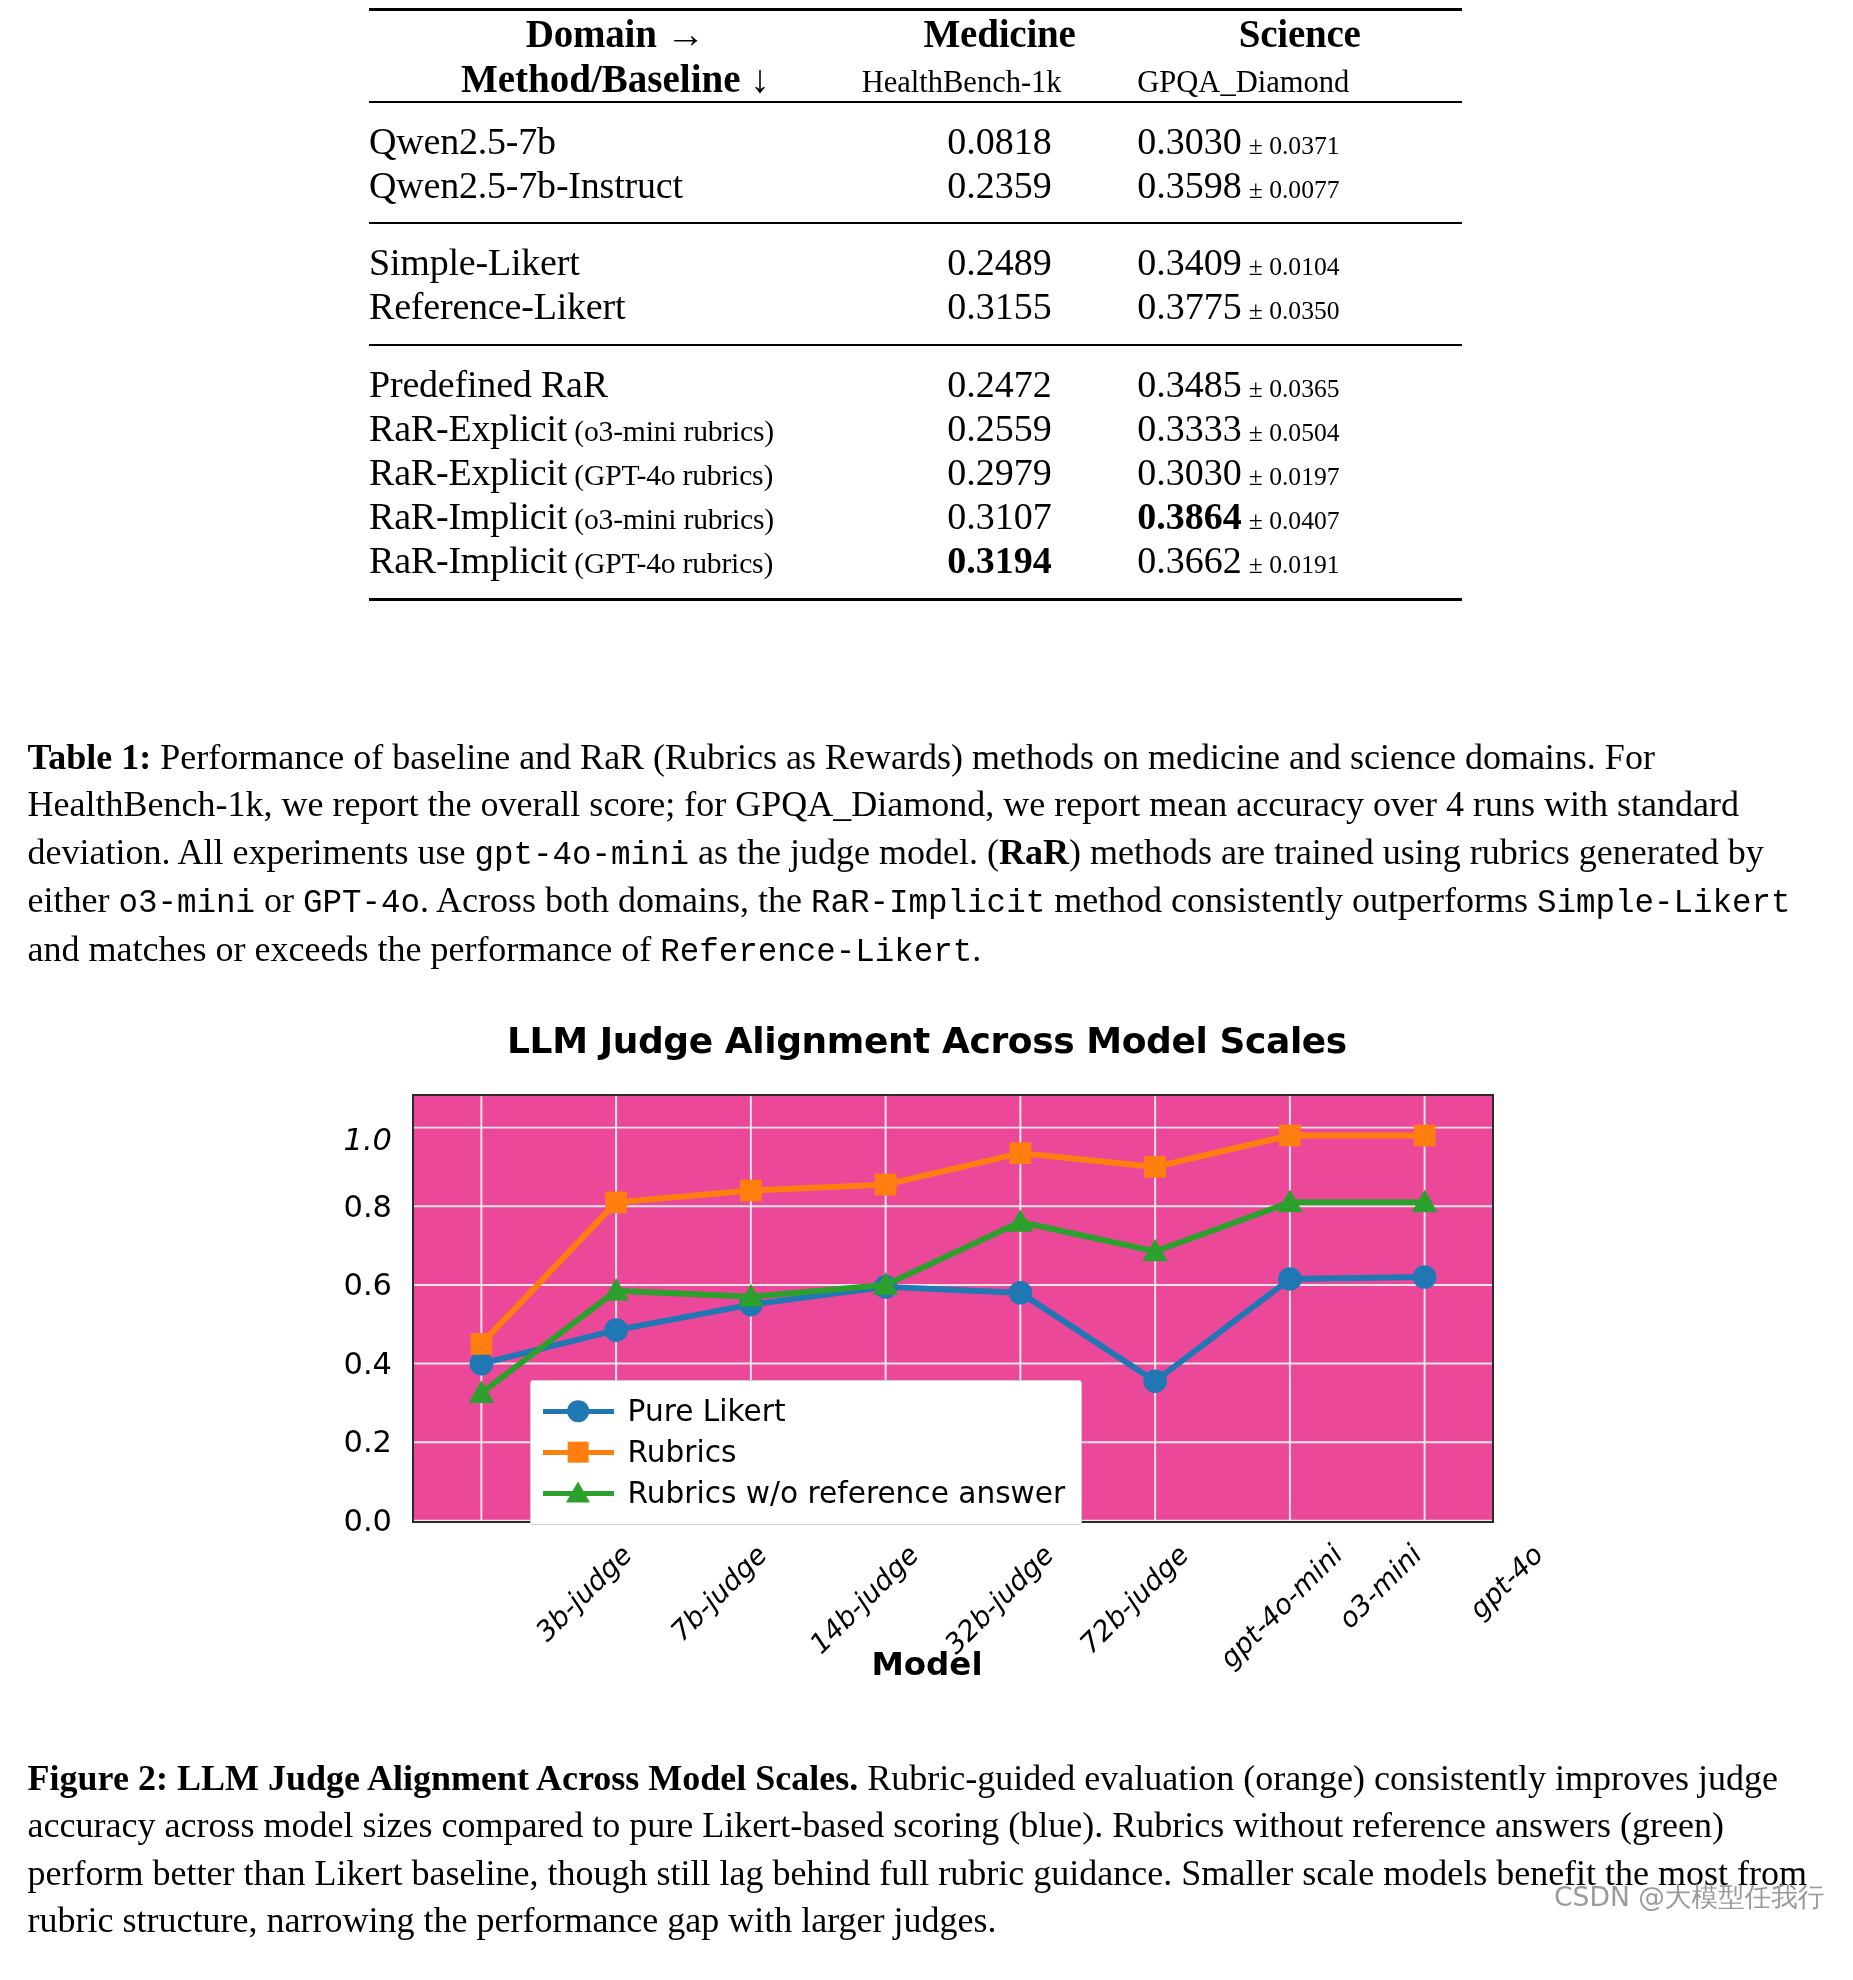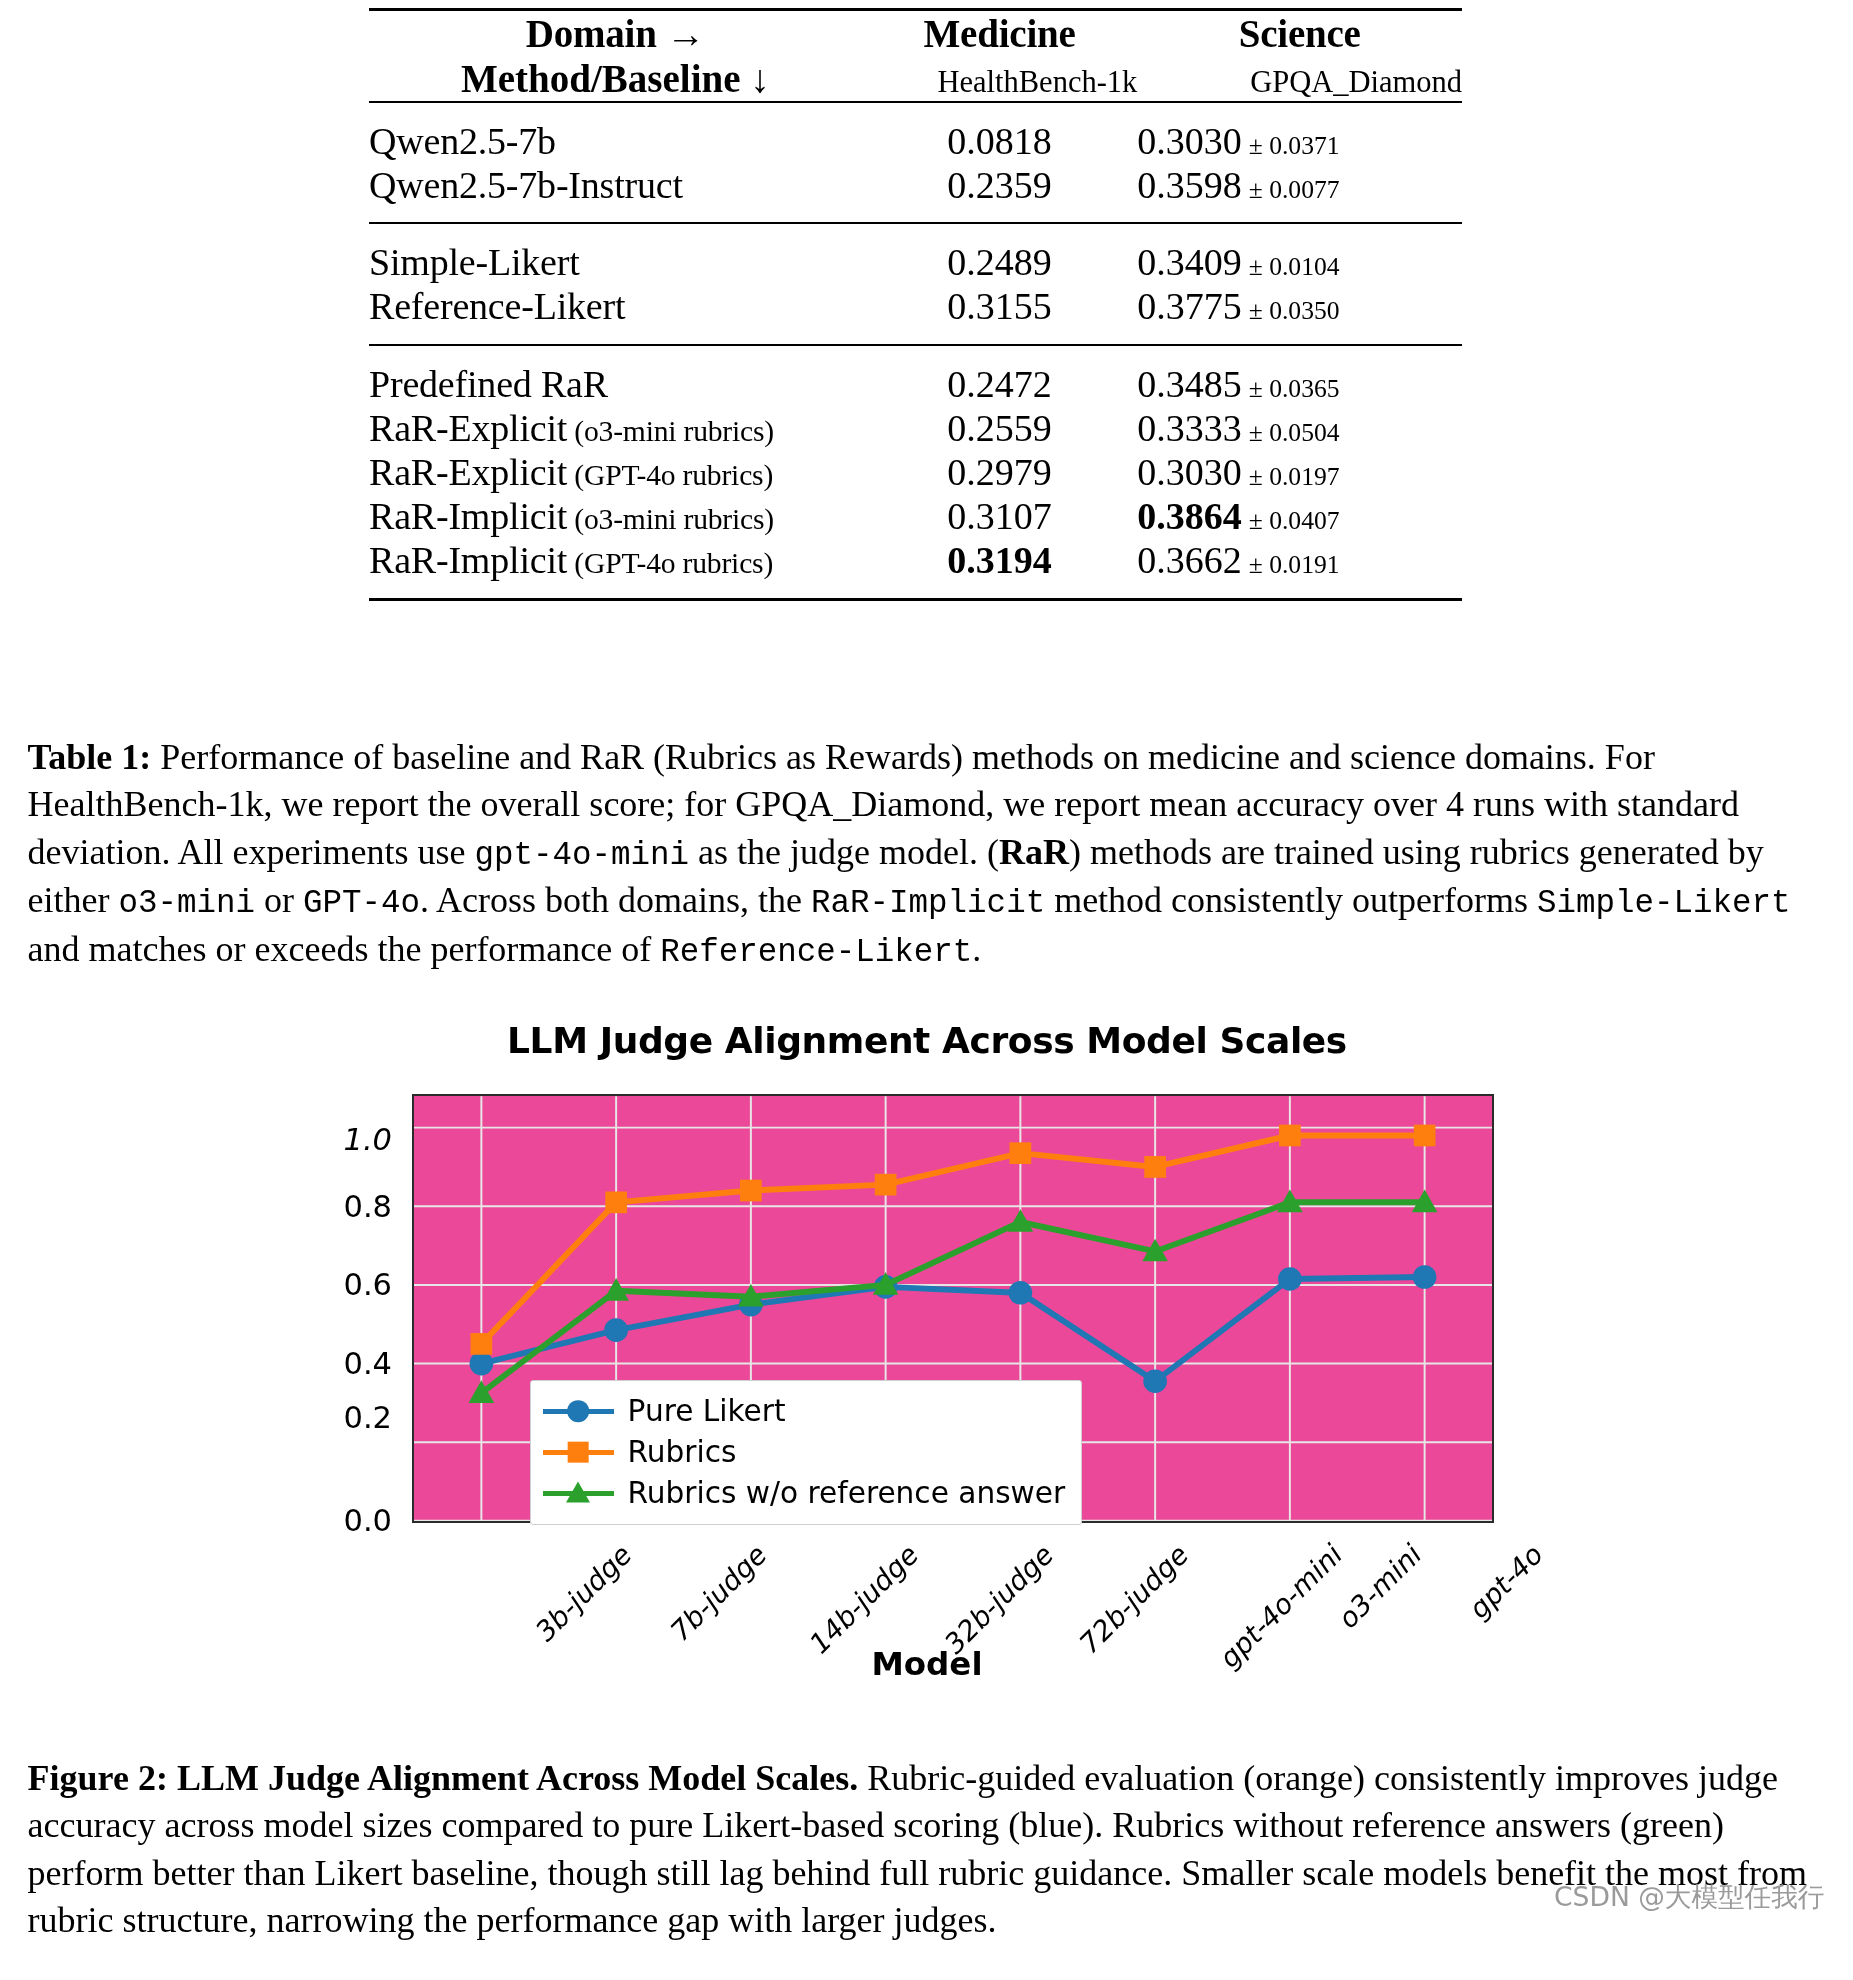--- a/index.html
+++ b/index.html
@@ -47,21 +47,21 @@
     font-weight: bold;
     text-align: center;
     padding-top: 21.7px;
     padding-bottom: 2px;
     letter-spacing: -0.2px;
   }
   .hdr-cell.left { text-align: center; }
   .sub-cell {
     font-size: 30.5px;
     font-weight: normal;
-    text-align: right;
+    text-align: left;
     padding-bottom: 19.7px;
   }
   .sub-cell.left {
     font-size: 39px;
     font-weight: bold;
     text-align: center;
   }
   .col-method { width: 493px; }
   .col-med    { width: 276px; }
   .col-sci    { width: 325px; }
@@ -376,21 +376,21 @@
           <div class="legend-row">
             <div class="legend-line" style="background: rgb(44, 160, 44);">
               <div class="mk triangle" style="border-bottom: 21.7px solid rgb(44, 160, 44);"></div>
             </div>
             <span class="legend-label">Rubrics w/o reference answer</span>
           </div>
         </div>
     </div>
     <div id="ytick-holder">
         <div class="ytick" style="top: 525px;">0.0</div>
-        <div class="ytick" style="top: 422px;">0.2</div>
+        <div class="ytick" style="top: 446px;">0.2</div>
         <div class="ytick" style="top: 368px;">0.4</div>
         <div class="ytick" style="top: 289px;">0.6</div>
         <div class="ytick" style="top: 211px;">0.8</div>
         <div class="ytick" style="top: 144px; font-style: italic;">1.0</div>
       </div>
     <div id="xtick-holder">
         <div class="xtick" style="left: 493px; top: 543px;">3b-judge</div>
         <div class="xtick" style="left: 628px; top: 543px;">7b-judge</div>
         <div class="xtick" style="left: 762px; top: 543px;">14b-judge</div>
         <div class="xtick" style="left: 897px; top: 543px;">32b-judge</div>

